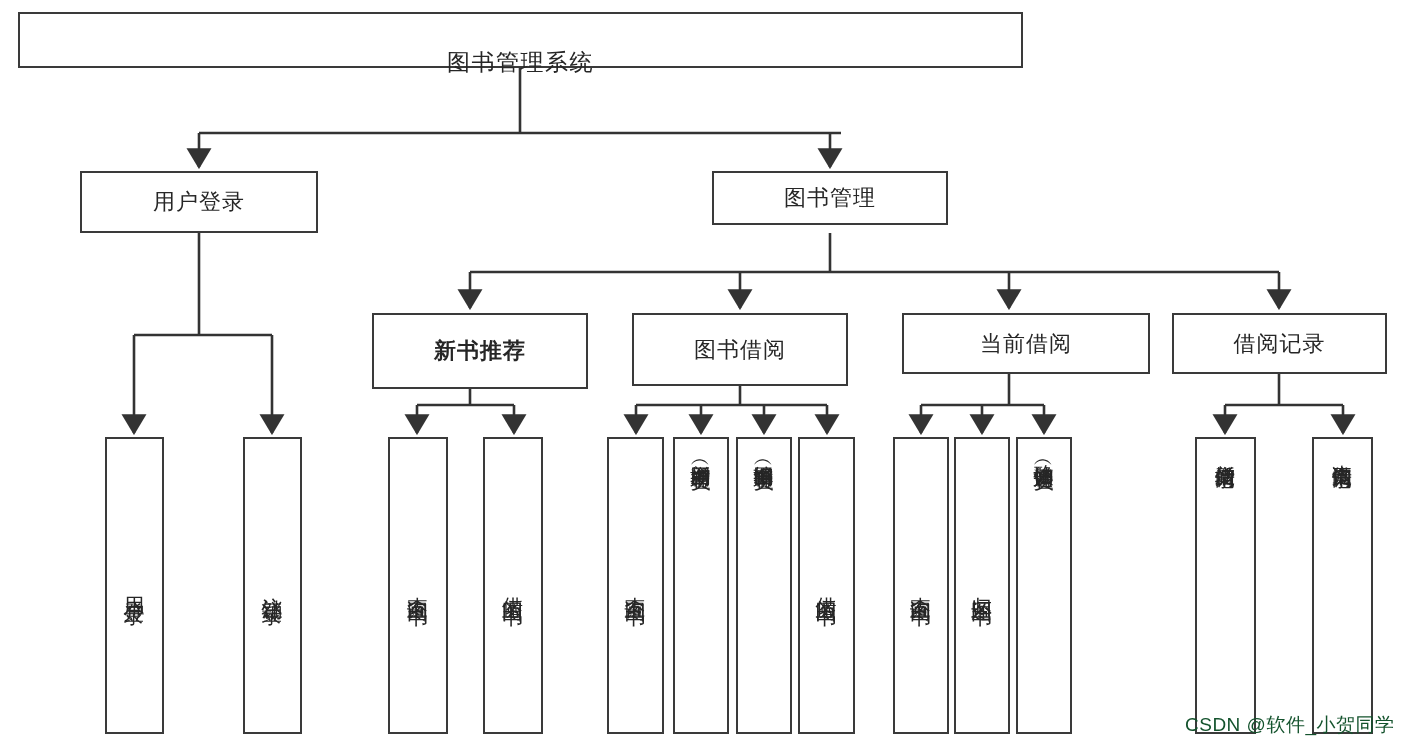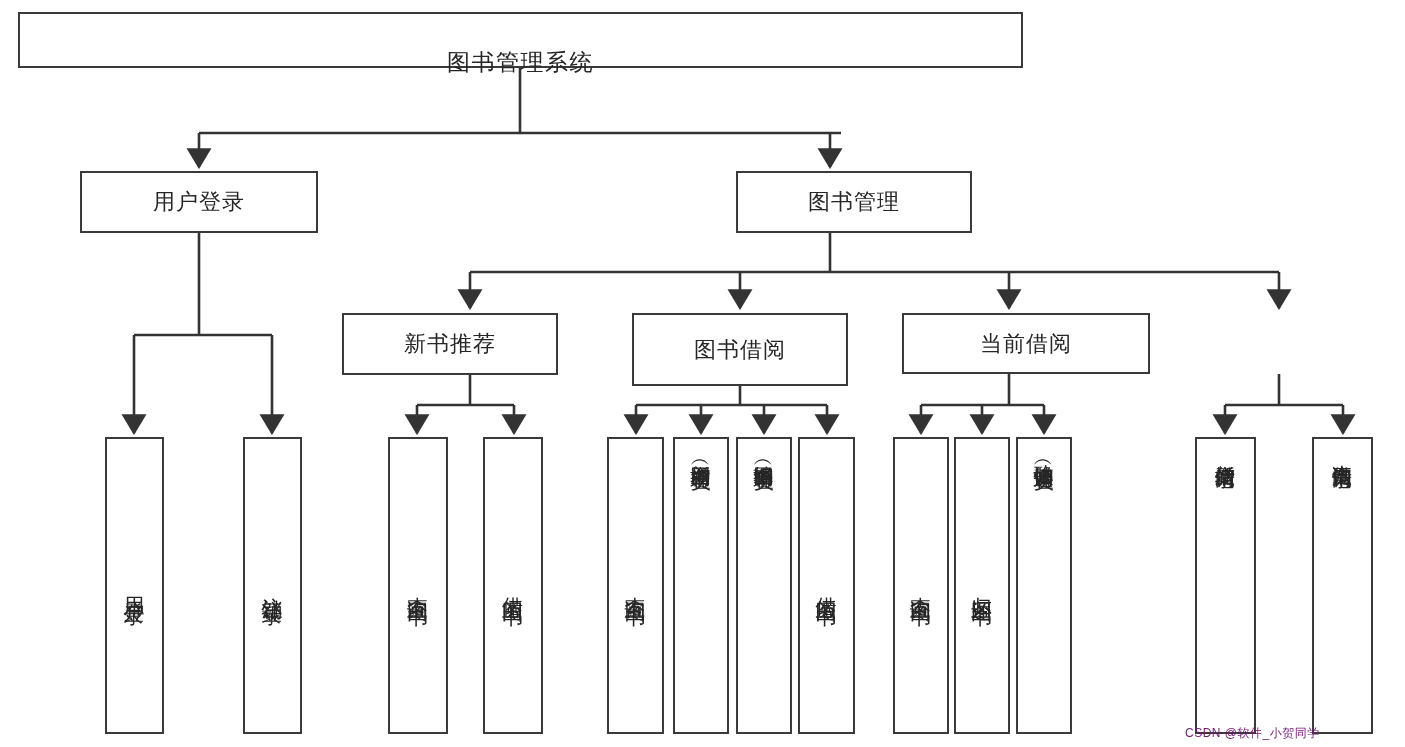--- a/index.html
+++ b/index.html
@@ -63,27 +63,26 @@
     font-size:20px;
     letter-spacing:1px;
   }
   .node.vert.center{
     align-items:center;
     padding-top:0;
   }
   #watermark{
     position:absolute;
     left:1185px;top:712px;
-    font-size:12px;
-    color:#701a75;
+    font-size:19px;
+    color:#14532d;
     letter-spacing:0.5px;
     z-index:3;
     white-space:nowrap;
     font-family:"Liberation Sans","DejaVu Sans",sans-serif;
-    margin-top:13px;
   }
 </style>
 </head>
 <body>
 
 <div id="diagram">
 
   <svg id="edges" viewBox="0 0 1405 747" width="1405" height="747" xmlns="http://www.w3.org/2000/svg">
     <defs>
       <marker id="arrow" viewBox="0 0 10 12" refX="9" refY="6" markerWidth="8" markerHeight="10" orient="auto-start-reverse">
@@ -135,33 +134,36 @@
     </g>
   </svg>
 
   <div class="node root horiz" style="left:18px;top:12px;width:1005px;height:56px;">
     <span class="label">图书管理系统</span>
   </div>
 
   <div class="node horiz" style="left:80px;top:171px;width:238px;height:62px;">
     <span class="label">用户登录</span>
   </div>
-  <div class="node horiz" style="left:736px;top:171px;width:236px;height:62px;">
+  <div class="node horiz" style="left:712px;top:171px;width:236px;height:54px;">
     <span class="label">图书管理</span>
   </div>
 
-  <div class="node horiz" style="left:342px;top:313px;width:216px;height:62px;">
+  <div class="node horiz" style="left:372px;top:313px;width:216px;height:76px;font-weight:bold;">
     <span class="label">新书推荐</span>
   </div>
   <div class="node horiz" style="left:632px;top:313px;width:216px;height:73px;">
     <span class="label">图书借阅</span>
   </div>
   <div class="node horiz" style="left:902px;top:313px;width:248px;height:61px;">
     <span class="label">当前借阅</span>
   </div>
+  <div class="node horiz" style="left:1172px;top:313px;width:215px;height:61px;">
+    <span class="label">借阅记录</span>
+  </div>
 
   <div class="node vert center" style="left:105px;top:437px;width:59px;height:297px;">
     <span class="label">用户登录</span>
   </div>
   <div class="node vert center" style="left:243px;top:437px;width:59px;height:297px;">
     <span class="label">注销登录</span>
   </div>
 
   <div class="node vert center" style="left:388px;top:437px;width:60px;height:297px;">
     <span class="label">查询图书</span>

